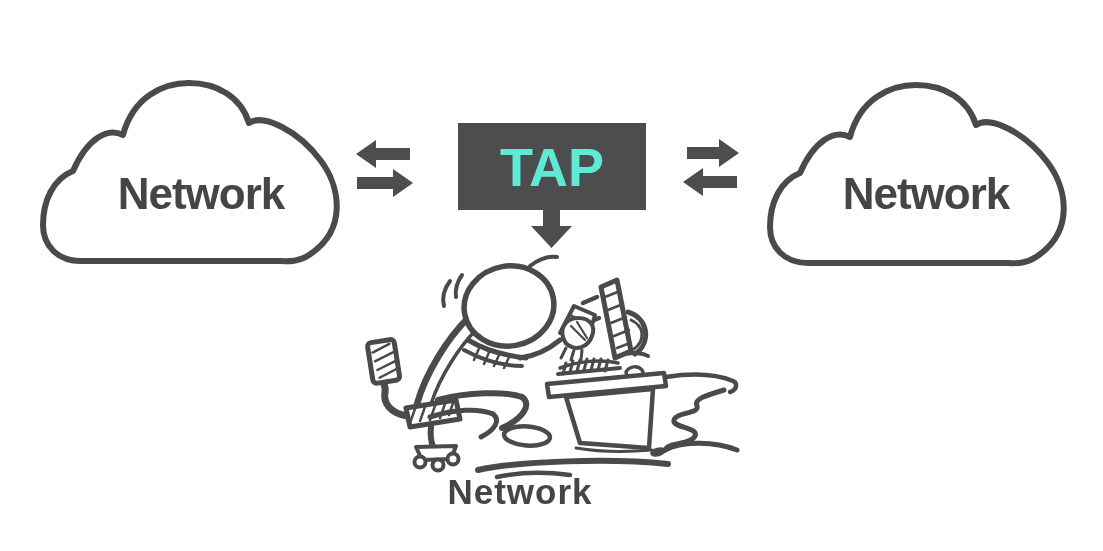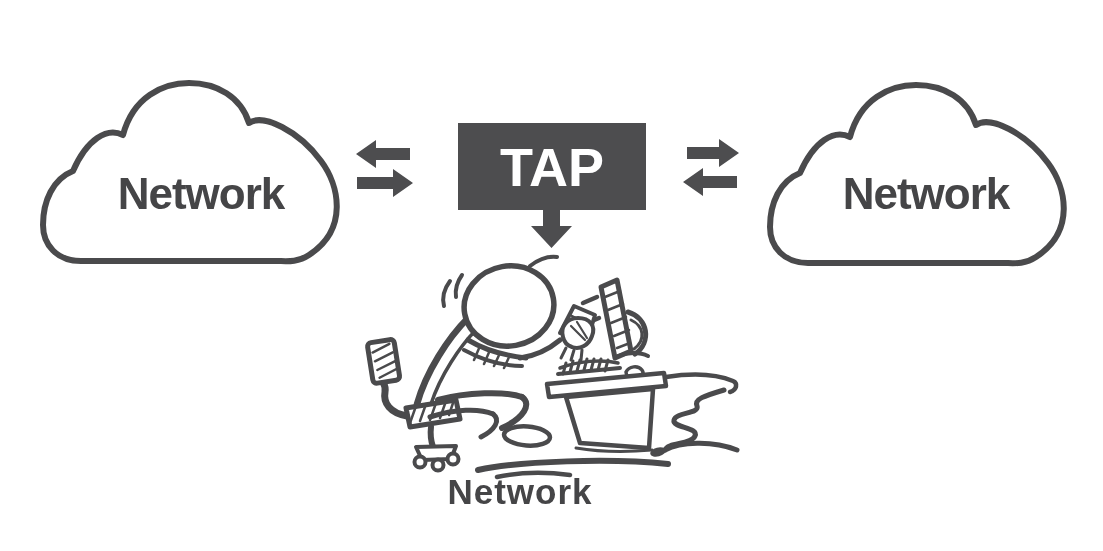--- a/index.html
+++ b/index.html
@@ -15,21 +15,21 @@
     position:absolute;left:0;right:0;text-align:center;
     font-size:44px;font-weight:bold;letter-spacing:-1px;color:#454547;line-height:44px;
   }
   .cloud-left{left:37px;top:77px;}
   .cloud-left .cloud-label{top:95px;padding-left:14px;}
   .cloud-right{left:764px;top:79px;}
   .cloud-right .cloud-label{top:93px;padding-left:10px;}
   .tap-box{
     position:absolute;left:458px;top:123px;width:188px;height:87px;
     background:#4d4d4f;display:flex;align-items:center;justify-content:center;
-    color:#ffffff;font-size:54px;font-weight:bold;letter-spacing:0px;
+    color:#5eead4;font-size:54px;font-weight:bold;letter-spacing:0px;
   }
   .arrows-left{left:350px;top:138px;}
   .arrows-right{left:680px;top:137px;}
   .down-arrow{left:528px;top:209px;}
   .sniffer-art{left:340px;top:250px;}
   .sniffer-label{
     position:absolute;left:320px;top:474px;width:400px;text-align:center;
     font-size:35px;font-weight:bold;letter-spacing:1px;color:#454547;line-height:35px;
   }
 </style>

